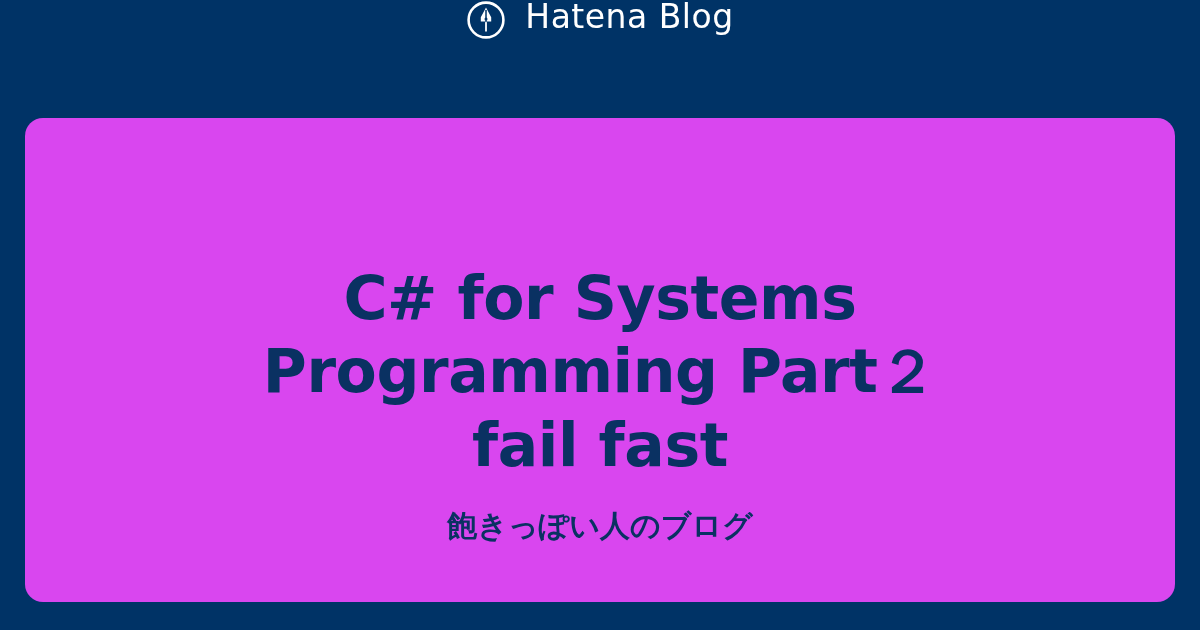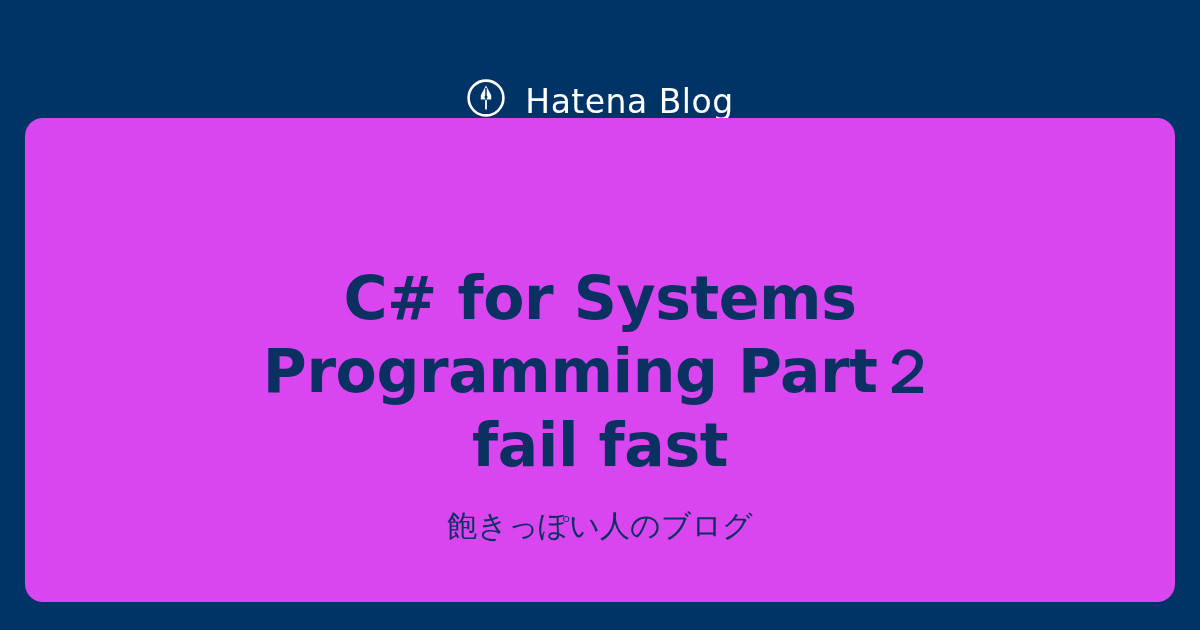--- a/index.html
+++ b/index.html
@@ -22,21 +22,21 @@
   }
 
   
   .brand-bar {
     position: absolute;
     top: 0;
     left: 0;
     width: 1200px;
     height: 118px;
     display: flex;
-    align-items: flex-end;
+    align-items: flex-start;
     justify-content: center;
     gap: 19px;
   }
   .brand-logo-icon {
     width: 40px;
     height: 40px;
     display: block;
     flex: 0 0 auto;
   }
   .brand-wordmark {
@@ -80,21 +80,21 @@
     font-family: "DejaVu Sans", "Liberation Sans", sans-serif;
   }
 
   .blog-name {
     position: absolute;
     left: 0;
     right: 0;
     bottom: 58px;
     color: #0a3162;
     font-size: 30px;
-    font-weight: 400;
+    font-weight: 700;
     line-height: 1.2;
     text-align: center;
     margin: 0;
     font-family: "DejaVu Sans", "Liberation Sans", sans-serif;
   }
 </style>
 </head>
 <body>
 
 <div class="og-canvas">

